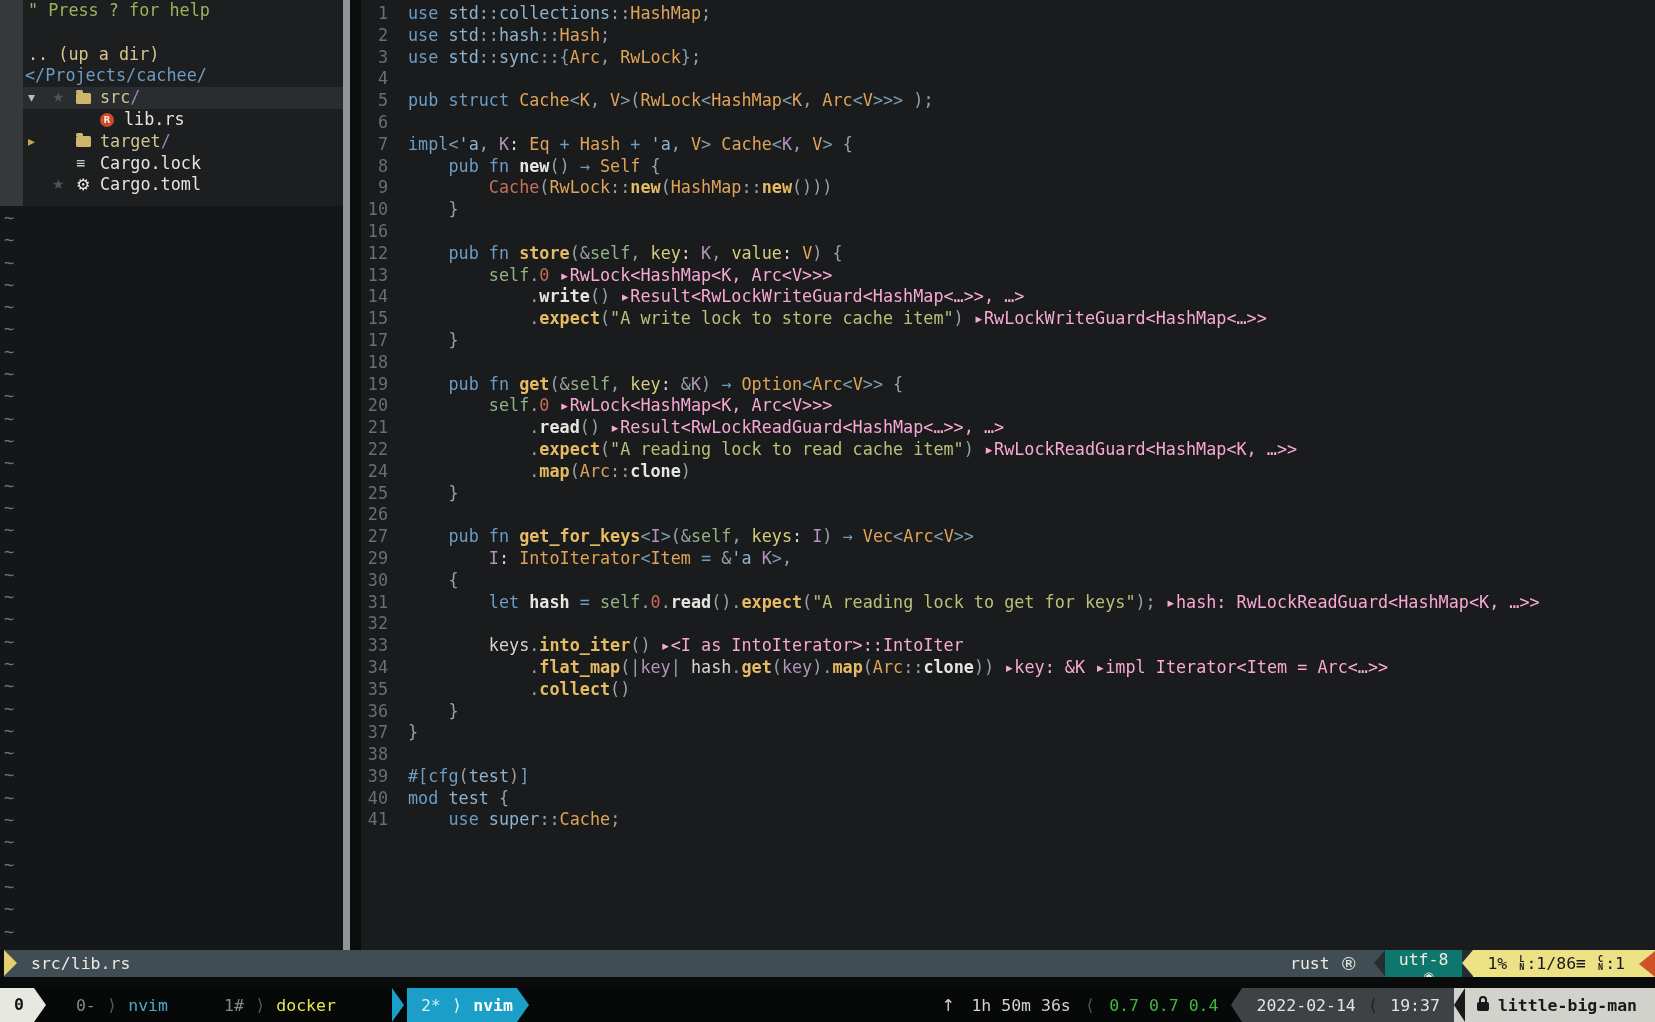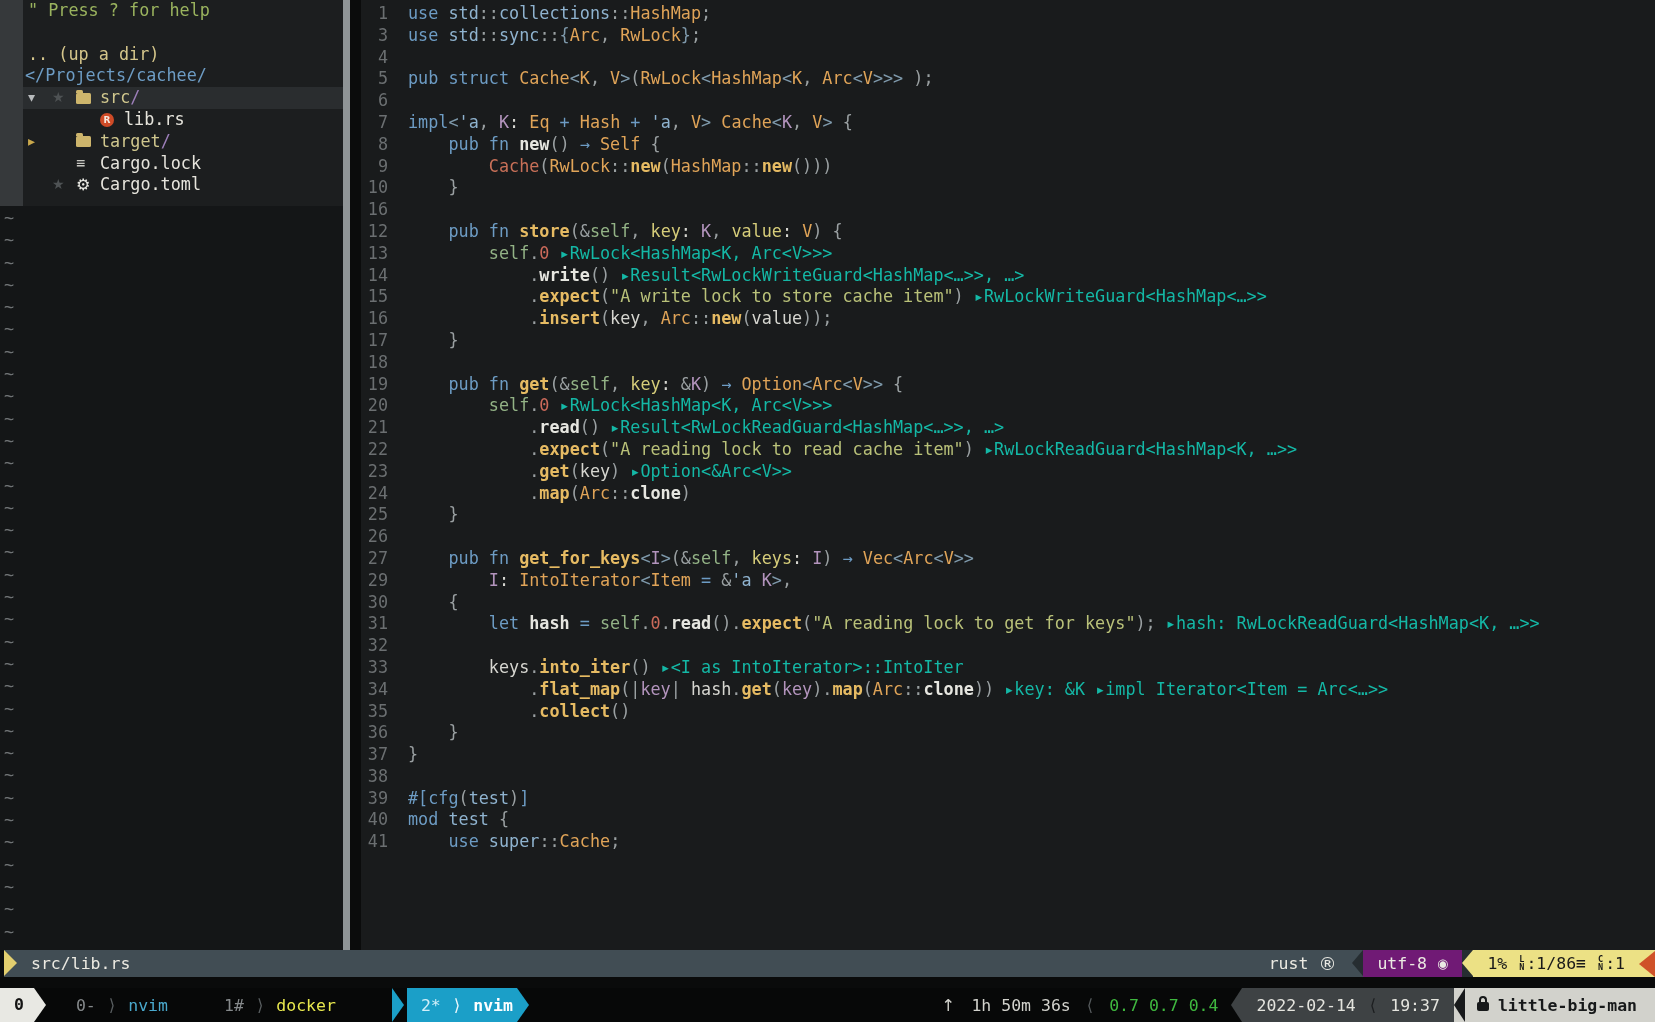--- a/index.html
+++ b/index.html
@@ -31,35 +31,35 @@
   
   .vsep{position:absolute;left:343px;top:0;width:18px;height:950px;background:#0b0c0c;}
   .vscroll{position:absolute;left:0;top:0;width:7px;height:950px;background:#8f9496;}
   
   .code{position:absolute;left:361px;top:0;width:1294px;height:950px;background:#191b1c;overflow:hidden;padding-top:3px;}
   .cl{height:21.8px;line-height:21.8px;white-space:pre;}
   .ln{display:inline-block;width:27px;text-align:right;color:#6b6f71;margin-right:20px;}
   .kw{color:#6d9cc4;} .mod{color:#8fb3cf;} .ty{color:#e0a458;} .fnb{color:#e6bb63;font-weight:bold;}
   .wb{color:#e6e6e0;font-weight:bold;} .w{color:#d6d6d0;} .slf{color:#93b386;} .par{color:#d6cd7a;}
   .tp{color:#b394bd;} .str{color:#b9c179;} .num{color:#cc6a5a;} .pu{color:#9aa0a2;}
-  .ab{color:#7e99ab;} .hint{color:#14b8a6;} .ctor{color:#c87058;}
+  .ab{color:#7e99ab;} .hint{color:#f9a8d4;} .ctor{color:#c87058;}
   
   .statusline{position:absolute;left:0;top:950px;width:1655px;height:27px;background:#414d54;display:flex;align-items:stretch;font-size:16.5px;}
   .sl-left{width:341px;flex:0 0 341px;background:#4c5860;color:#232a2f;line-height:27px;padding-left:4px;overflow:hidden;}
   .sl-dgap{width:4px;flex:0 0 4px;background:#0c0d0e;}
   .sl-yarrow{width:0;height:0;border-top:13.5px solid transparent;border-bottom:13.5px solid transparent;border-left:13px solid #e3cf6f;}
   .sl-file{margin-left:14px;color:#eceae2;line-height:27px;}
   .sl-lsp{margin-left:26px;color:#eceae2;line-height:27px;margin-top:36px;}
   .sl-spacer{flex:1;}
   .sl-ft{color:#eceae2;line-height:27px;}
   .sl-rusticon{color:#e9e9e3;font-size:18px;line-height:27px;margin:0 16px 0 10px;font-family:"DejaVu Sans",sans-serif;}
   .cap{width:11px;flex:0 0 11px;height:27px;position:relative;}
   .cap .tri{position:absolute;left:0;top:0;width:0;height:0;border-top:13.5px solid transparent;border-bottom:13.5px solid transparent;}
   .cap-dark{background:#414d54;} .cap-dark .tri{border-right:11px solid #262d31;}
-  .sl-enc{background:#701a75;display:flex;align-items:center;padding:0 14px;color:#eceae2;}
+  .sl-enc{background:#0f766e;display:flex;align-items:center;padding:0 14px;color:#eceae2;flex-direction:column;}
   .enc-ic{margin-left:10px;font-size:13px;color:#e9e9e3;font-family:"DejaVu Sans",sans-serif;}
   .cap-yel{background:#262d31;} .cap-yel .tri{border-right:11px solid #ece185;}
   .sl-pos{background:#ece185;color:#191919;display:flex;align-items:center;padding-left:14px;flex:0 0 auto;}
   .stk{display:inline-flex;flex-direction:column;justify-content:center;margin:0 2px 0 12px;}
   .stk i{font-style:normal;font-size:8.5px;line-height:7.6px;font-weight:bold;}
   .sl-redcap{width:0;height:0;border-top:13.5px solid transparent;border-bottom:13.5px solid transparent;border-right:16px solid #cf5128;margin-left:14px;}
   .sl-undergap{position:absolute;left:0;top:977px;width:1655px;height:11px;background:#0a0b0b;}
   
   .tmux{position:absolute;left:0;top:988px;width:1655px;height:34px;background:#070808;display:flex;align-items:center;font-size:16.5px;}
   .tx-session{background:#e8e8e3;color:#141414;font-weight:bold;height:34px;line-height:34px;padding:0 10px 0 14px;flex:0 0 auto;}
@@ -145,41 +145,40 @@
 ~</div>
   </div>
 
   <div class="vsep">
     <div class="vscroll"></div>
   </div>
 
   <div class="code">
     <div>
         <div class="cl"><span class="ln">1</span><span><span class="kw">use </span><span class="mod">std</span><span class="pu">::</span><span class="mod">collections</span><span class="pu">::</span><span class="ty">HashMap</span><span class="pu">;</span></span></div>
+        <div class="cl"><span class="ln">2</span><span><span class="kw">use </span><span class="mod">std</span><span class="pu">::</span><span class="mod">hash</span><span class="pu">::</span><span class="ty">Hash</span><span class="pu">;</span></span></div>
         <div class="cl"><span class="ln">3</span><span><span class="kw">use </span><span class="mod">std</span><span class="pu">::</span><span class="mod">sync</span><span class="pu">::</span><span class="ab">{</span><span class="ty">Arc</span><span class="pu">, </span><span class="ty">RwLock</span><span class="ab">}</span><span class="pu">;</span></span></div>
         <div class="cl"><span class="ln">4</span><span></span></div>
         <div class="cl"><span class="ln">5</span><span><span class="kw">pub struct </span><span class="ty">Cache</span><span class="ab">&lt;</span><span class="ty">K</span><span class="pu">, </span><span class="ty">V</span><span class="ab">&gt;</span><span class="pu">(</span><span class="ty">RwLock</span><span class="ab">&lt;</span><span class="ty">HashMap</span><span class="ab">&lt;</span><span class="ty">K</span><span class="pu">, </span><span class="ty">Arc</span><span class="ab">&lt;</span><span class="ty">V</span><span class="ab">&gt;&gt;&gt; </span><span class="pu">);</span></span></div>
         <div class="cl"><span class="ln">6</span><span></span></div>
         <div class="cl"><span class="ln">7</span><span><span class="kw">impl</span><span class="ab">&lt;</span><span class="mod">'a</span><span class="pu">, </span><span class="tp">K</span><span class="w">: </span><span class="ty">Eq</span><span class="kw"> + </span><span class="ty">Hash</span><span class="kw"> + </span><span class="mod">'a</span><span class="pu">, </span><span class="ty">V</span><span class="ab">&gt; </span><span class="ty">Cache</span><span class="ab">&lt;</span><span class="tp">K</span><span class="pu">, </span><span class="ty">V</span><span class="ab">&gt; </span><span class="pu">{</span></span></div>
         <div class="cl"><span class="ln">8</span><span><span class="w">    </span><span class="kw">pub fn </span><span class="wb">new</span><span class="pu">() </span><span class="kw">→ </span><span class="ty">Self </span><span class="pu">{</span></span></div>
         <div class="cl"><span class="ln">9</span><span><span class="w">        </span><span class="ctor">Cache</span><span class="pu">(</span><span class="ty">RwLock</span><span class="pu">::</span><span class="fnb">new</span><span class="pu">(</span><span class="ty">HashMap</span><span class="pu">::</span><span class="fnb">new</span><span class="pu">()))</span></span></div>
         <div class="cl"><span class="ln">10</span><span><span class="w">    </span><span class="pu">}</span></span></div>
         <div class="cl"><span class="ln">16</span><span></span></div>
         <div class="cl"><span class="ln">12</span><span><span class="w">    </span><span class="kw">pub fn </span><span class="fnb">store</span><span class="pu">(&amp;</span><span class="slf">self</span><span class="pu">, </span><span class="par">key</span><span class="w">: </span><span class="tp">K</span><span class="pu">, </span><span class="par">value</span><span class="w">: </span><span class="ty">V</span><span class="pu">) </span><span class="pu">{</span></span></div>
         <div class="cl"><span class="ln">13</span><span><span class="w">        </span><span class="slf">self</span><span class="pu">.</span><span class="num">0</span><span class="hint"> ▸RwLock&lt;HashMap&lt;K, Arc&lt;V&gt;&gt;&gt;</span></span></div>
         <div class="cl"><span class="ln">14</span><span><span class="w">            </span><span class="pu">.</span><span class="wb">write</span><span class="pu">()</span><span class="hint"> ▸Result&lt;RwLockWriteGuard&lt;HashMap&lt;…&gt;&gt;, …&gt;</span></span></div>
         <div class="cl"><span class="ln">15</span><span><span class="w">            </span><span class="pu">.</span><span class="fnb">expect</span><span class="pu">(</span><span class="str">"A write lock to store cache item"</span><span class="pu">)</span><span class="hint"> ▸RwLockWriteGuard&lt;HashMap&lt;…&gt;&gt;</span></span></div>
-        <div class="cl"><span class="ln">16</span><span><span class="w">            </span><span class="pu">.</span><span class="fnb">insert</span><span class="pu">(</span><span class="w">key</span><span class="pu">, </span><span class="ty">Arc</span><span class="pu">::</span><span class="fnb">new</span><span class="pu">(</span><span class="w">value</span><span class="pu">));</span></span></div>
         <div class="cl"><span class="ln">17</span><span><span class="w">    </span><span class="pu">}</span></span></div>
         <div class="cl"><span class="ln">18</span><span></span></div>
         <div class="cl"><span class="ln">19</span><span><span class="w">    </span><span class="kw">pub fn </span><span class="fnb">get</span><span class="pu">(&amp;</span><span class="slf">self</span><span class="pu">, </span><span class="par">key</span><span class="w">: </span><span class="pu">&amp;</span><span class="tp">K</span><span class="pu">) </span><span class="kw">→ </span><span class="ty">Option</span><span class="ab">&lt;</span><span class="ty">Arc</span><span class="ab">&lt;</span><span class="ty">V</span><span class="ab">&gt;&gt; </span><span class="pu">{</span></span></div>
         <div class="cl"><span class="ln">20</span><span><span class="w">        </span><span class="slf">self</span><span class="pu">.</span><span class="num">0</span><span class="hint"> ▸RwLock&lt;HashMap&lt;K, Arc&lt;V&gt;&gt;&gt;</span></span></div>
         <div class="cl"><span class="ln">21</span><span><span class="w">            </span><span class="pu">.</span><span class="wb">read</span><span class="pu">()</span><span class="hint"> ▸Result&lt;RwLockReadGuard&lt;HashMap&lt;…&gt;&gt;, …&gt;</span></span></div>
         <div class="cl"><span class="ln">22</span><span><span class="w">            </span><span class="pu">.</span><span class="fnb">expect</span><span class="pu">(</span><span class="str">"A reading lock to read cache item"</span><span class="pu">)</span><span class="hint"> ▸RwLockReadGuard&lt;HashMap&lt;K, …&gt;&gt;</span></span></div>
-        <div class="cl"><span class="ln">23</span><span><span class="w">            </span><span class="pu">.</span><span class="fnb">get</span><span class="pu">(</span><span class="w">key</span><span class="pu">)</span><span class="hint"> ▸Option&lt;&amp;Arc&lt;V&gt;&gt;</span></span></div>
         <div class="cl"><span class="ln">24</span><span><span class="w">            </span><span class="pu">.</span><span class="fnb">map</span><span class="pu">(</span><span class="ty">Arc</span><span class="pu">::</span><span class="wb">clone</span><span class="pu">)</span></span></div>
         <div class="cl"><span class="ln">25</span><span><span class="w">    </span><span class="pu">}</span></span></div>
         <div class="cl"><span class="ln">26</span><span></span></div>
         <div class="cl"><span class="ln">27</span><span><span class="w">    </span><span class="kw">pub fn </span><span class="fnb">get_for_keys</span><span class="ab">&lt;</span><span class="tp">I</span><span class="ab">&gt;</span><span class="pu">(&amp;</span><span class="slf">self</span><span class="pu">, </span><span class="par">keys</span><span class="w">: </span><span class="tp">I</span><span class="pu">) </span><span class="kw">→ </span><span class="ty">Vec</span><span class="ab">&lt;</span><span class="ty">Arc</span><span class="ab">&lt;</span><span class="ty">V</span><span class="ab">&gt;&gt;</span></span></div>
         <div class="cl"><span class="ln">29</span><span><span class="w">        </span><span class="tp">I</span><span class="w">: </span><span class="ty">IntoIterator</span><span class="ab">&lt;</span><span class="ty">Item</span><span class="kw"> = </span><span class="pu">&amp;</span><span class="mod">'a </span><span class="tp">K</span><span class="ab">&gt;</span><span class="pu">,</span></span></div>
         <div class="cl"><span class="ln">30</span><span><span class="w">    </span><span class="pu">{</span></span></div>
         <div class="cl"><span class="ln">31</span><span><span class="w">        </span><span class="kw">let </span><span class="wb">hash</span><span class="kw"> = </span><span class="slf">self</span><span class="pu">.</span><span class="num">0</span><span class="pu">.</span><span class="wb">read</span><span class="pu">().</span><span class="fnb">expect</span><span class="pu">(</span><span class="str">"A reading lock to get for keys"</span><span class="pu">);</span><span class="hint"> ▸hash: RwLockReadGuard&lt;HashMap&lt;K, …&gt;&gt;</span></span></div>
         <div class="cl"><span class="ln">32</span><span></span></div>
         <div class="cl"><span class="ln">33</span><span><span class="w">        </span><span class="w">keys</span><span class="pu">.</span><span class="fnb">into_iter</span><span class="pu">()</span><span class="hint"> ▸&lt;I as IntoIterator&gt;::IntoIter</span></span></div>
         <div class="cl"><span class="ln">34</span><span><span class="w">            </span><span class="pu">.</span><span class="fnb">flat_map</span><span class="pu">(|</span><span class="tp">key</span><span class="pu">| </span><span class="w">hash</span><span class="pu">.</span><span class="fnb">get</span><span class="pu">(</span><span class="tp">key</span><span class="pu">).</span><span class="fnb">map</span><span class="pu">(</span><span class="ty">Arc</span><span class="pu">::</span><span class="wb">clone</span><span class="pu">))</span><span class="hint"> ▸key: &amp;K ▸impl Iterator&lt;Item = Arc&lt;…&gt;&gt;</span></span></div>

